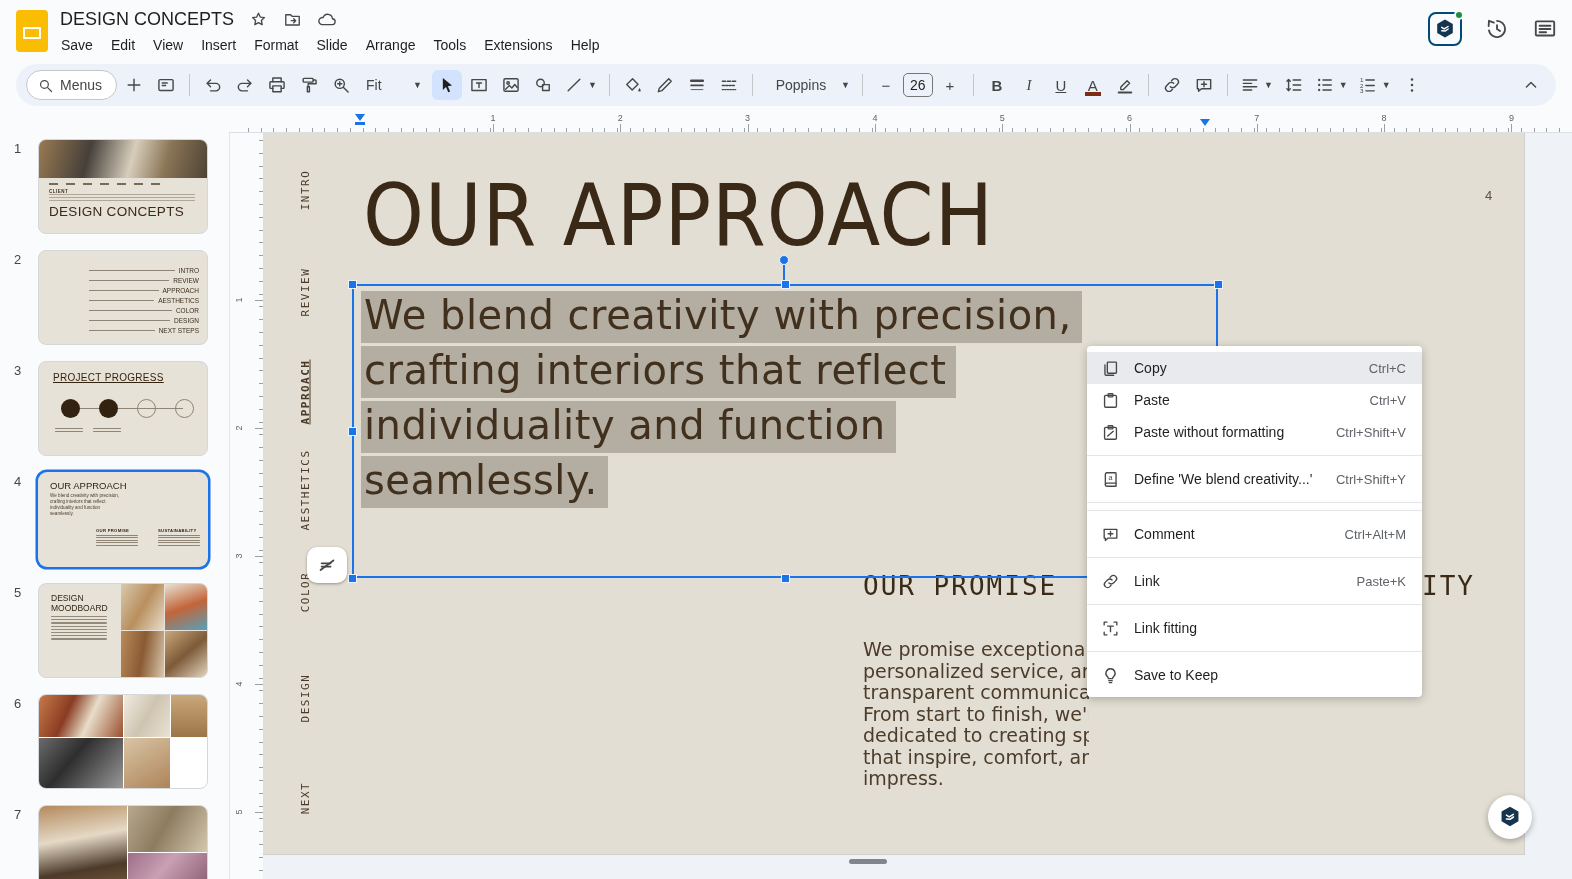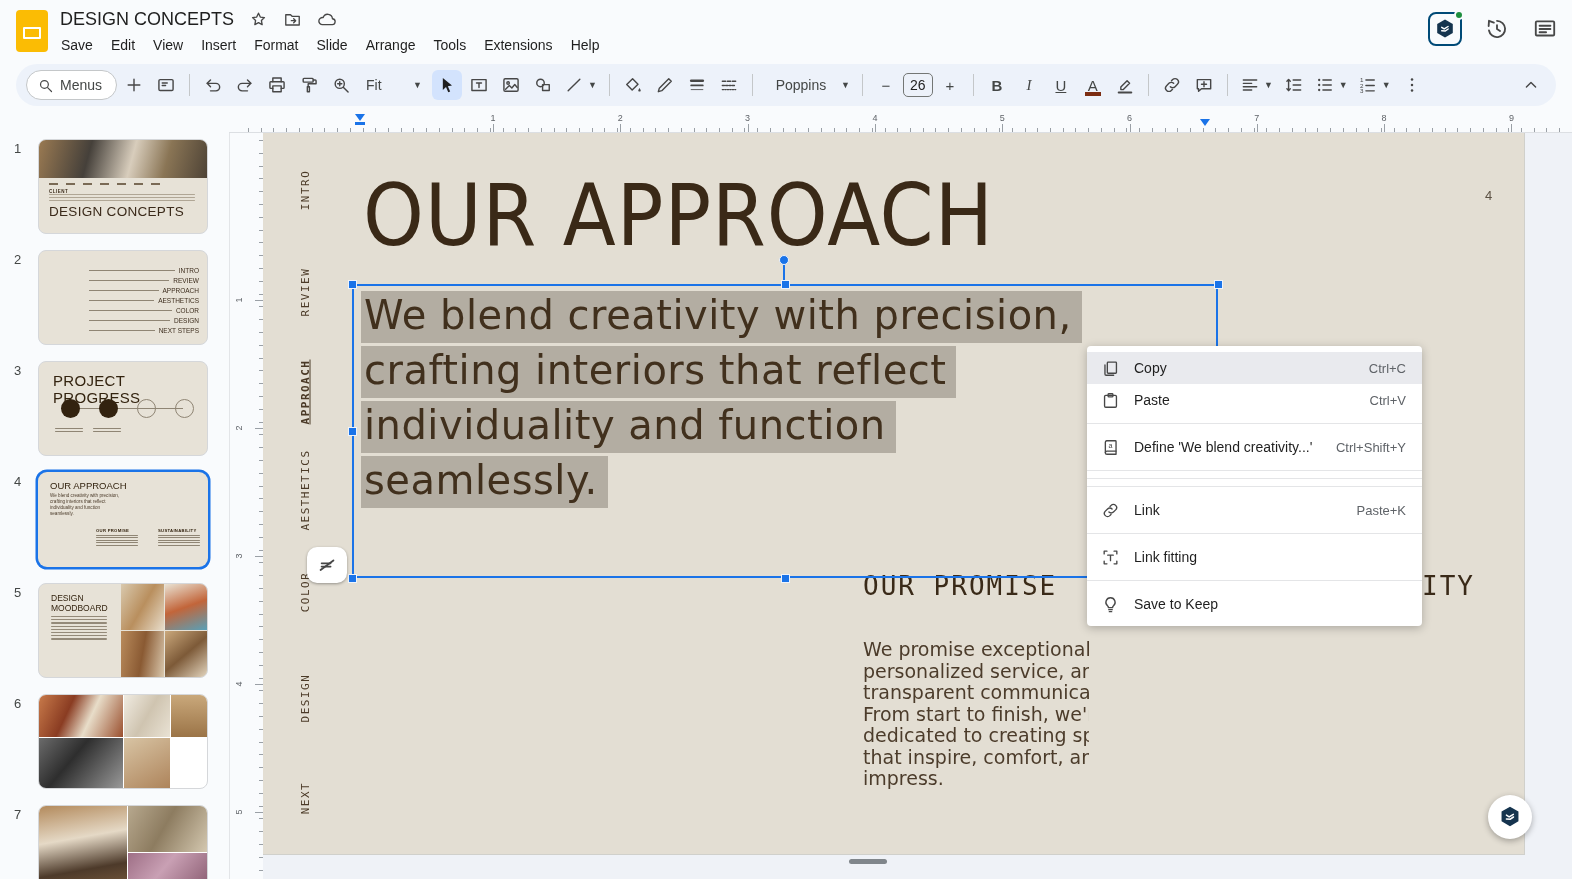--- a/index.html
+++ b/index.html
@@ -415,21 +415,21 @@
           <div style="display: flex; align-items: center; gap: 4px; height: 10px;">
             <div style="flex: 1 1 0%; height: 1px; background: rgb(143, 133, 116);"></div>
             <div style="font-size: 6.5px; color: rgb(60, 44, 28); white-space: nowrap;">NEXT STEPS</div>
           </div>
         </div>
       </div>
     </div>
     <div class="thumb-row" style="top: 249px; height: 95px;">
       <div class="thumb-num">3</div>
       <div class="thumb-card">
-        <div style="font-size: 15px; color: rgb(51, 35, 15); margin: 10px 0px 0px 14px; letter-spacing: 0.3px;">PROJECT PROGRESS</div>
+        <div style="font-size: 10px; color: rgb(51, 35, 15); margin: 10px 0px 0px 14px; letter-spacing: 0.3px; text-decoration: underline;">PROJECT PROGRESS</div>
         <div style="position: absolute; left: 24px; right: 24px; top: 46px; height: 1px; background: rgb(143, 133, 116);"></div>
         <div style="position: absolute; top: 37px; width: 19px; height: 19px; border-radius: 50%; left: 22px; background: rgb(50, 34, 15);"></div>
         <div style="position: absolute; top: 37px; width: 19px; height: 19px; border-radius: 50%; left: 60px; background: rgb(50, 34, 15);"></div>
         <div style="position: absolute; top: 37px; width: 19px; height: 19px; border-radius: 50%; left: 98px; border: 1px solid rgb(143, 133, 116); background: transparent;"></div>
         <div style="position: absolute; top: 37px; width: 19px; height: 19px; border-radius: 50%; left: 136px; border: 1px solid rgb(143, 133, 116); background: transparent;"></div>
         <div style="position: absolute; top: 66px; left: 16px; width: 30px;">
           <div class="bar" style="width: 28px; height: 1.2px; margin-bottom: 1.5px; background: rgb(143, 133, 116);"></div>
           <div class="bar" style="width: 28px; height: 1.2px; margin-bottom: 1.5px; background: rgb(143, 133, 116);"></div>
         </div>
         <div style="position: absolute; top: 66px; left: 54px; width: 30px;">
@@ -777,32 +777,49 @@
       <span class="ctx-short">Ctrl+C</span>
     </div>
     <div class="ctx-item">
       <svg class="ic" viewBox="0 0 24 24">
         <rect x="4.5" y="5.5" width="15" height="15" rx="1.5"></rect>
         <rect x="9" y="3.5" width="6" height="4" rx="1"></rect>
       </svg>
       <span class="ctx-label">Paste</span>
       <span class="ctx-short">Ctrl+V</span>
     </div>
+    <div class="ctx-item">
+      <svg class="ic" viewBox="0 0 24 24">
+        <rect x="4.5" y="5.5" width="15" height="15" rx="1.5"></rect>
+        <rect x="9" y="3.5" width="6" height="4" rx="1"></rect>
+        <path d="M8.5 16.5l7-6"></path>
+      </svg>
+      <span class="ctx-label">Paste without formatting</span>
+      <span class="ctx-short">Ctrl+Shift+V</span>
+    </div>
     <div class="ctx-sep"></div>
     <div class="ctx-item">
       <svg class="ic" viewBox="0 0 24 24">
         <path d="M7 3.5h11a1 1 0 0 1 1 1v16H7.5a2 2 0 0 1-2-2v-13a2 2 0 0 1 2-2z"></path>
         <path d="M5.5 18.5a2 2 0 0 1 2-2H19"></path>
         <text x="9.5" y="13" font-size="9" stroke="none" fill="#474747" font-family="sans-serif">a</text>
       </svg>
       <span class="ctx-label">Define 'We blend creativity...'</span>
       <span class="ctx-short">Ctrl+Shift+Y</span>
     </div>
     <div class="ctx-sep"></div>
     <div class="ctx-sep"></div>
+    <div class="ctx-item">
+      <svg class="ic" viewBox="0 0 24 24">
+        <path d="M4 5.5h16v11H9l-3.5 3v-3H4z"></path>
+        <path d="M12 8v6M9 11h6"></path>
+      </svg>
+      <span class="ctx-label">Comment</span>
+      <span class="ctx-short">Ctrl+Alt+M</span>
+    </div>
     <div class="ctx-sep"></div>
     <div class="ctx-item">
       <svg class="ic" viewBox="0 0 24 24">
         <path d="M10 14a4 4 0 0 0 5.7 0l2.8-2.8a4 4 0 1 0-5.7-5.7L11.4 7"></path>
         <path d="M14 10a4 4 0 0 0-5.7 0l-2.8 2.8a4 4 0 1 0 5.7 5.7l1.4-1.4"></path>
       </svg>
       <span class="ctx-label">Link</span>
       <span class="ctx-short">Paste+K</span>
     </div>
     <div class="ctx-sep"></div>

